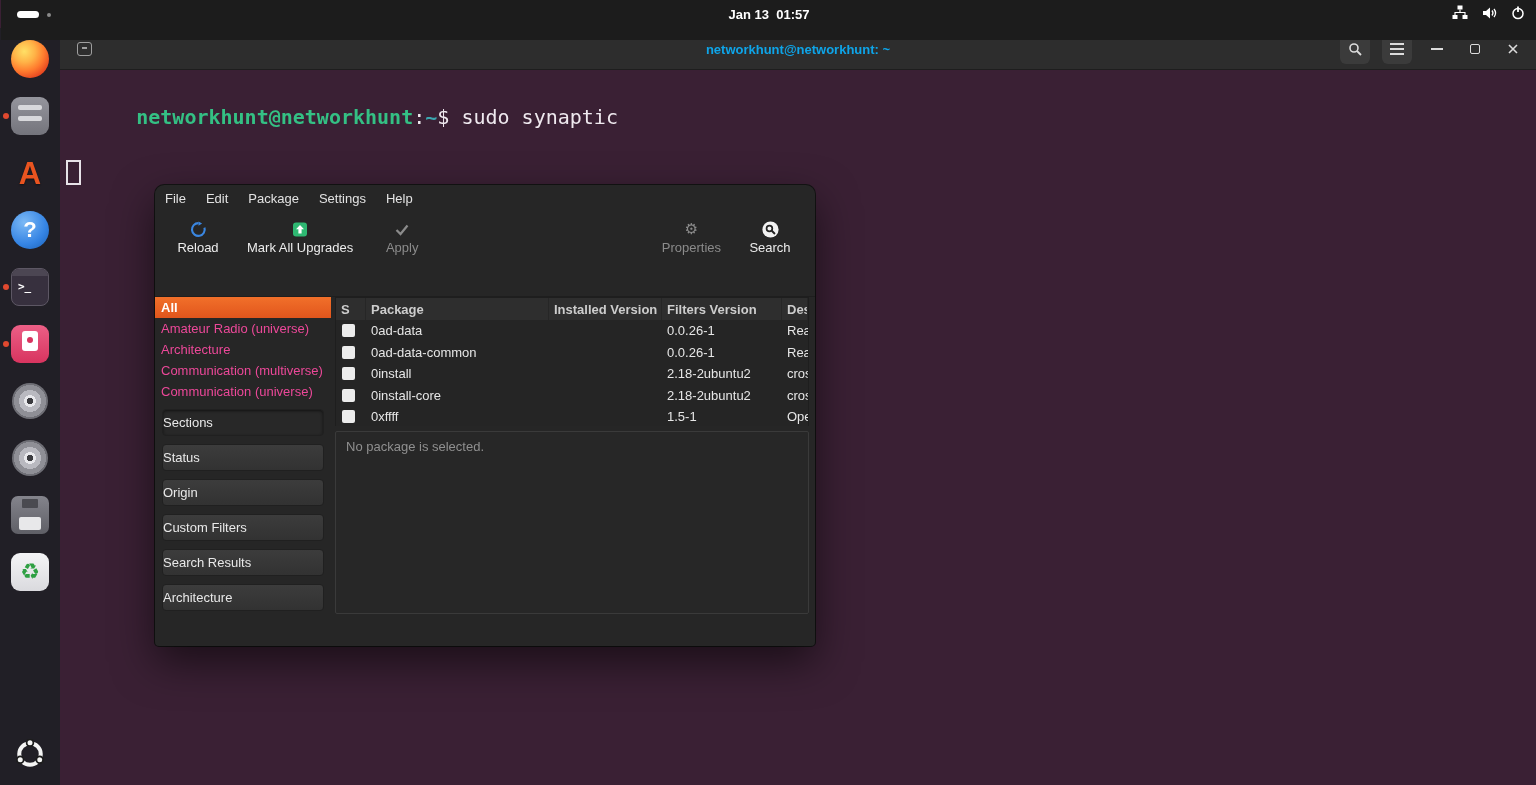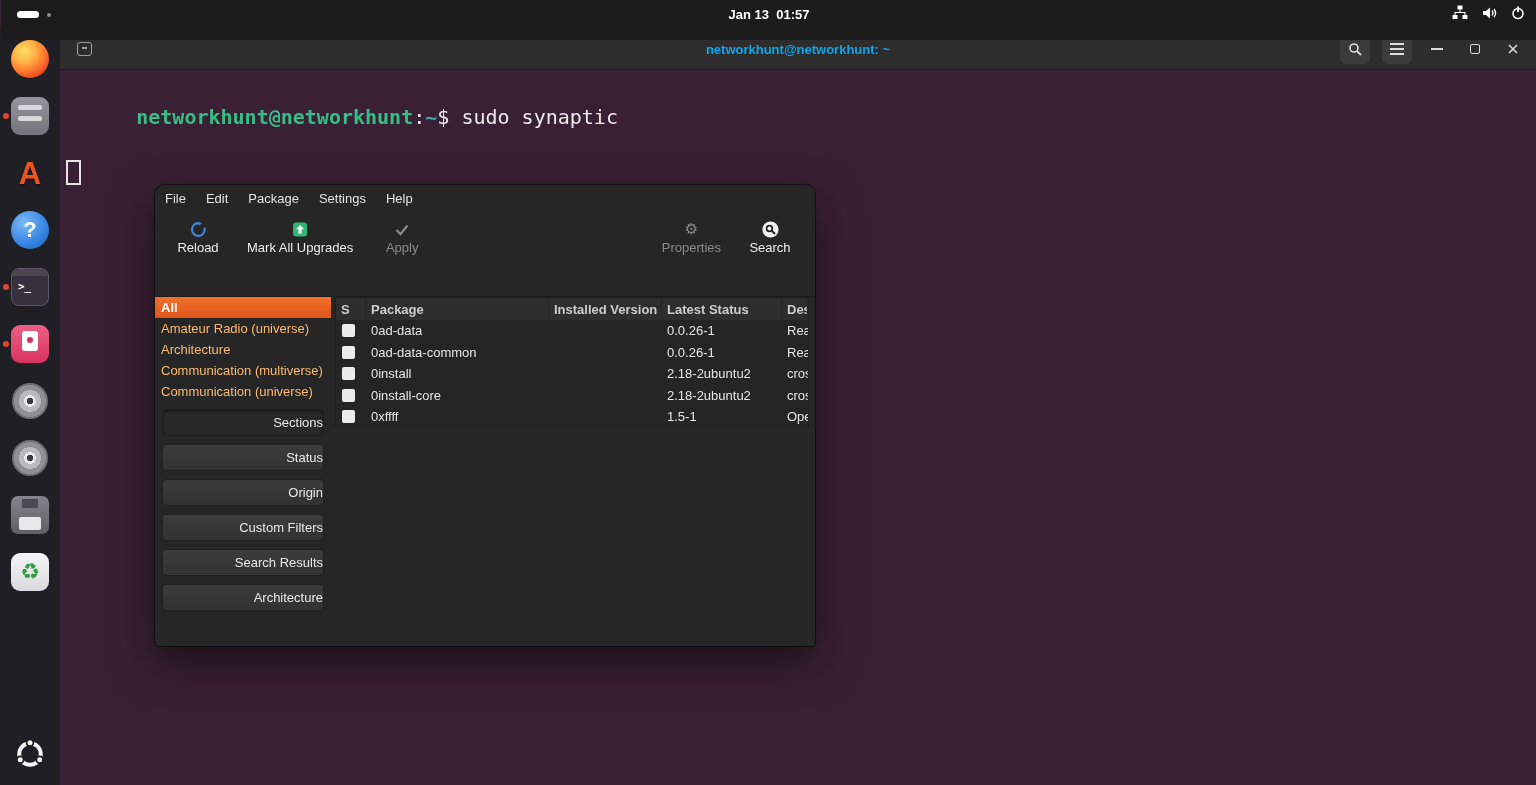--- a/index.html
+++ b/index.html
@@ -93,25 +93,25 @@
   .syn-menubar { height:27px; display:flex; align-items:center; }
   .menu-item { padding:3px 10px; color:#e2e2e2; border-radius:4px; }
   .syn-toolbar { height:53px; display:flex; align-items:center; padding:2px 14px 4px 16px; }
   .tool-item { display:flex; flex-direction:column; align-items:center; gap:2px; margin-right:22px; min-width:54px; }
   .tool-item .tlabel { font-size:13px; color:#ececec; white-space:nowrap; }
   .tool-item.disabled .tlabel { color:#8b8b8b; }
   .tool-spacer { flex:1; }
   .gear-glyph { font-size:15px; color:#8b8b8b; line-height:18px; font-family:"DejaVu Sans", sans-serif; }
   .syn-main { position:absolute; top:111px; bottom:24px; left:0; right:0; display:flex; border-top:1px solid #1e1e1e; }
   .syn-sidebar { width:176px; display:flex; flex-direction:column; }
-  .section-row { height:21px; line-height:21px; padding-left:6px; color:#fdba74; white-space:nowrap;
+  .section-row { height:21px; line-height:21px; padding-left:6px; color:#ec4899; white-space:nowrap;
     overflow:hidden; }
   .section-row.selected { background:linear-gradient(#f1702a,#e1551c); color:#fff; font-weight:bold; }
   .filter-buttons { margin-top:7px; display:flex; flex-direction:column; align-items:center; gap:8px; }
-  .filter-btn { width:162px; height:27px; line-height:25px; text-align:right;
+  .filter-btn { width:162px; height:27px; line-height:25px; text-align:left;
     background:linear-gradient(#3c3c3c,#323232); border:1px solid #202020; border-radius:4px; color:#e8e8e8; }
   .filter-btn.active { background:#282828; box-shadow:inset 0 1px 3px rgba(0,0,0,.55); }
   .syn-content { flex:1; display:flex; flex-direction:column; padding:0 6px 0 4px; min-width:0; }
   .pkg-table { height:129px; overflow:hidden; background:#252525; border:1px solid #1e1e1e; border-bottom:none; }
   .tr { display:grid; grid-template-columns:30px 183px 113px 120px 1fr; height:21.5px; align-items:center; }
   .thead { height:22px; background:#2e2e2e; color:#cdcdcd; font-weight:600; }
   .thead .th { border-right:1px solid #262626; padding-left:5px; height:100%; display:flex; align-items:center;
     white-space:nowrap; overflow:hidden; }
   .td { padding-left:5px; color:#e6e6e6; white-space:nowrap; overflow:hidden; }
   .cb { width:13px; height:13px; background:#ececec; border-radius:2px; margin-left:6px; }
@@ -299,21 +299,21 @@
         <div class="filter-btn">Architecture</div>
       </div>
     </div>
 
     <div class="syn-content">
       <div class="pkg-table">
         <div class="tr thead">
           <div class="th">S</div>
           <div class="th">Package</div>
           <div class="th">Installed Version</div>
-          <div class="th">Latest Status</div>
+          <div class="th">Filters Version</div>
           <div class="th">Desc</div>
         </div>
         <div class="tr">
           <div>
               <div class="cb"></div>
             </div>
           <div class="td">0ad-data</div>
           <div class="td"></div>
           <div class="td">0.0.26-1</div>
           <div class="td">Real-</div>
@@ -348,16 +348,17 @@
         <div class="tr">
           <div>
               <div class="cb"></div>
             </div>
           <div class="td">0xffff</div>
           <div class="td"></div>
           <div class="td">1.5-1</div>
           <div class="td">Oper</div>
         </div>
       </div>
+      <div class="details">No package is selected.</div>
     </div>
   </div>
 
 </div>
 
 </body></html>

